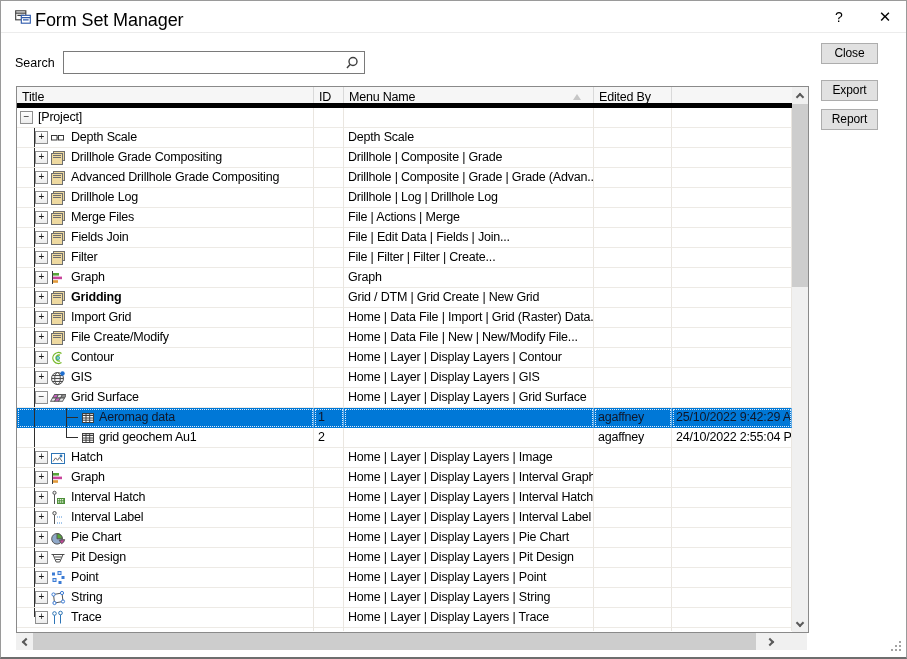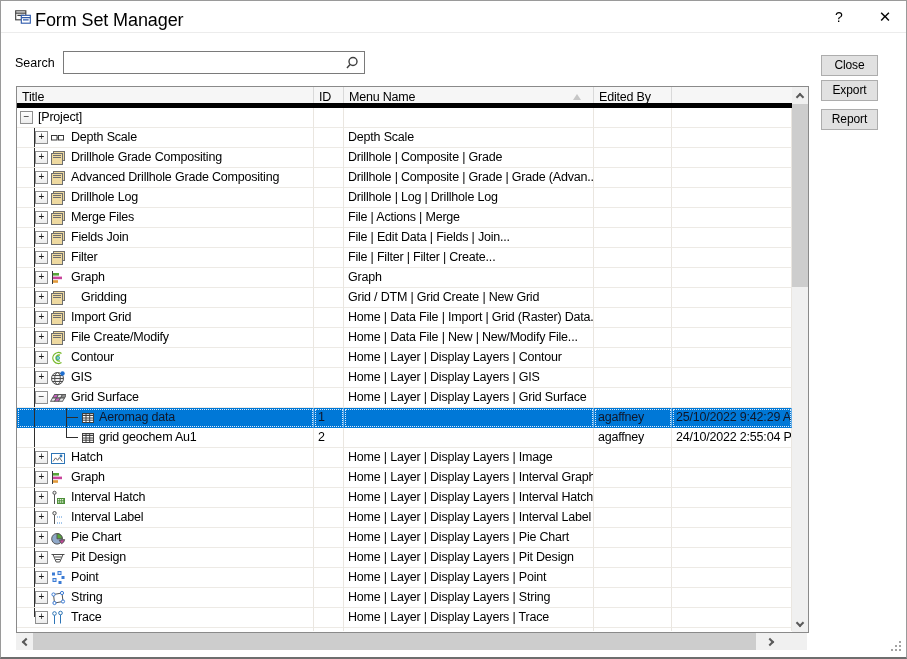--- a/index.html
+++ b/index.html
@@ -18,21 +18,21 @@
   .search-label{position:absolute;left:14px;top:55px;}
   .search-input{
     position:absolute;left:62px;top:50px;width:302px;height:23px;
     border:1px solid #7a7a7a;padding:2px 26px 2px 5px;font-family:"Liberation Sans",sans-serif;font-size:12.5px;outline:none;
   }
   .search-glyph{position:absolute;left:343px;top:54px;width:16px;height:16px;}
   .btn{
     position:absolute;left:820px;width:57px;height:21px;background:#e1e1e1;border:1px solid #adadad;
     font-family:"Liberation Sans",sans-serif;font-size:12px;text-align:center;line-height:19px;padding:0;letter-spacing:-0.1px;
   }
-  #btn-close{top:54px;} #btn-export{top:79px;} #btn-report{top:108px;}
+  #btn-close{top:42px;} #btn-export{top:79px;} #btn-report{top:108px;}
 
   .tablebox{position:absolute;left:15px;top:85px;width:793px;height:547px;border:1px solid #8a8a8a;background:#fff;}
   .thead{display:flex;height:21px;background:#f6f6f6;border-bottom:5px solid #000000;}
   .th{position:relative;border-right:1px solid #d9d9d9;padding-left:5px;line-height:20px;overflow:hidden;white-space:nowrap;letter-spacing:-0.2px;}
   .th:last-child{border-right:none;margin-top:36px;}
   .w-title{width:297px;} .w-id{width:30px;} .w-menu{width:250px;} .w-edited{width:78px;} .w-date{width:120px;}
   .sort-asc{position:absolute;right:12px;top:7px;width:0;height:0;border-left:4px solid transparent;border-right:4px solid transparent;border-bottom:6px solid #c6c6c6;}
   .tbody{position:relative;width:775px;}
   .trow{display:flex;height:20px;position:relative;background:#fff;}
   .tc{position:relative;border-right:1px solid #eae6e0;border-bottom:1px solid #edeae5;overflow:hidden;white-space:nowrap;}
@@ -321,21 +321,21 @@
         </div>
         <div class="trow">
           <div class="tc w-title">
             <span class="t-trunk"></span>
             <span class="expander" style="left: 18px;">+</span>
             <span class="icon16" style="left: 33px;"><svg viewBox="0 0 16 16" width="16" height="16">
                 <rect x="3.5" y="1.5" width="11" height="9" fill="#eed9a0" stroke="#6e6e6e"></rect>
                 <rect x="1.5" y="3.5" width="11" height="11" fill="#eed9a0" stroke="#6e6e6e"></rect>
                 <path d="M3 5.5h8M3 7.5h8" stroke="#6e6e6e" fill="none"></path>
               </svg></span>
-            <span class="tlabel" style="left: 61px;">Gridding</span>
+            <span class="tlabel" style="left: 51px; font-weight: bold;">Gridding</span>
           </div>
           <div class="tc w-id">
             <span class="val"></span>
           </div>
           <div class="tc w-menu">
             <span class="val">Grid / DTM | Grid Create | New Grid</span>
           </div>
           <div class="tc w-edited">
             <span class="val"></span>
           </div>

